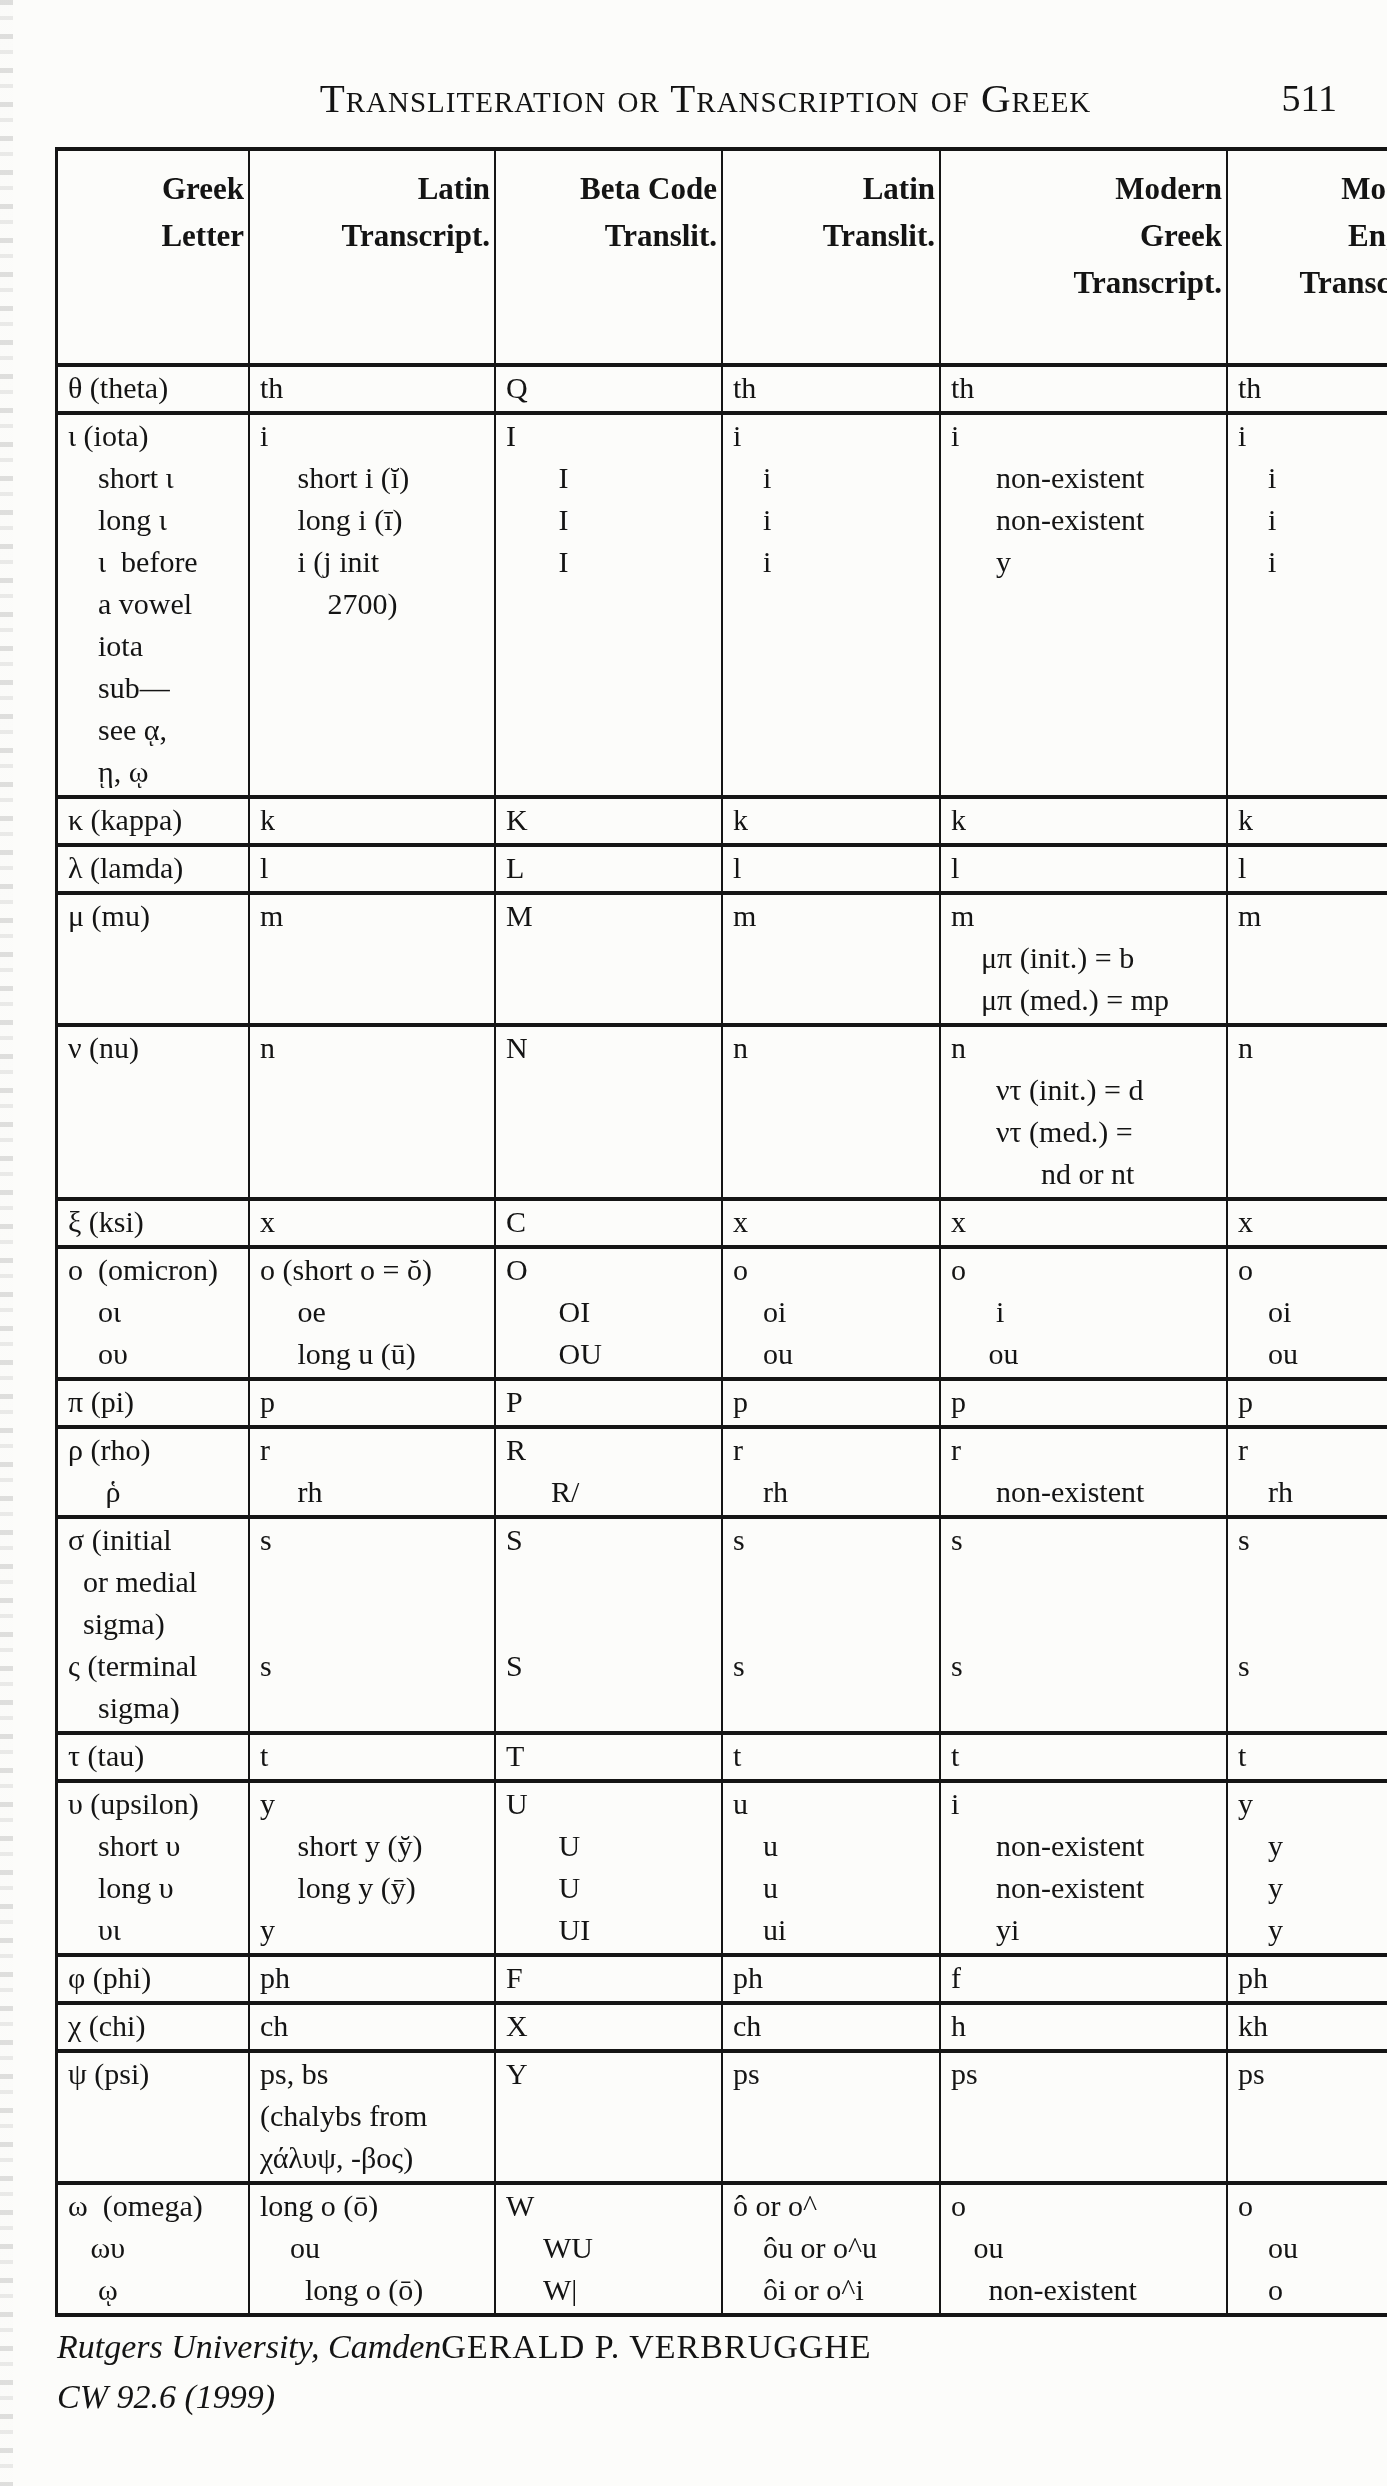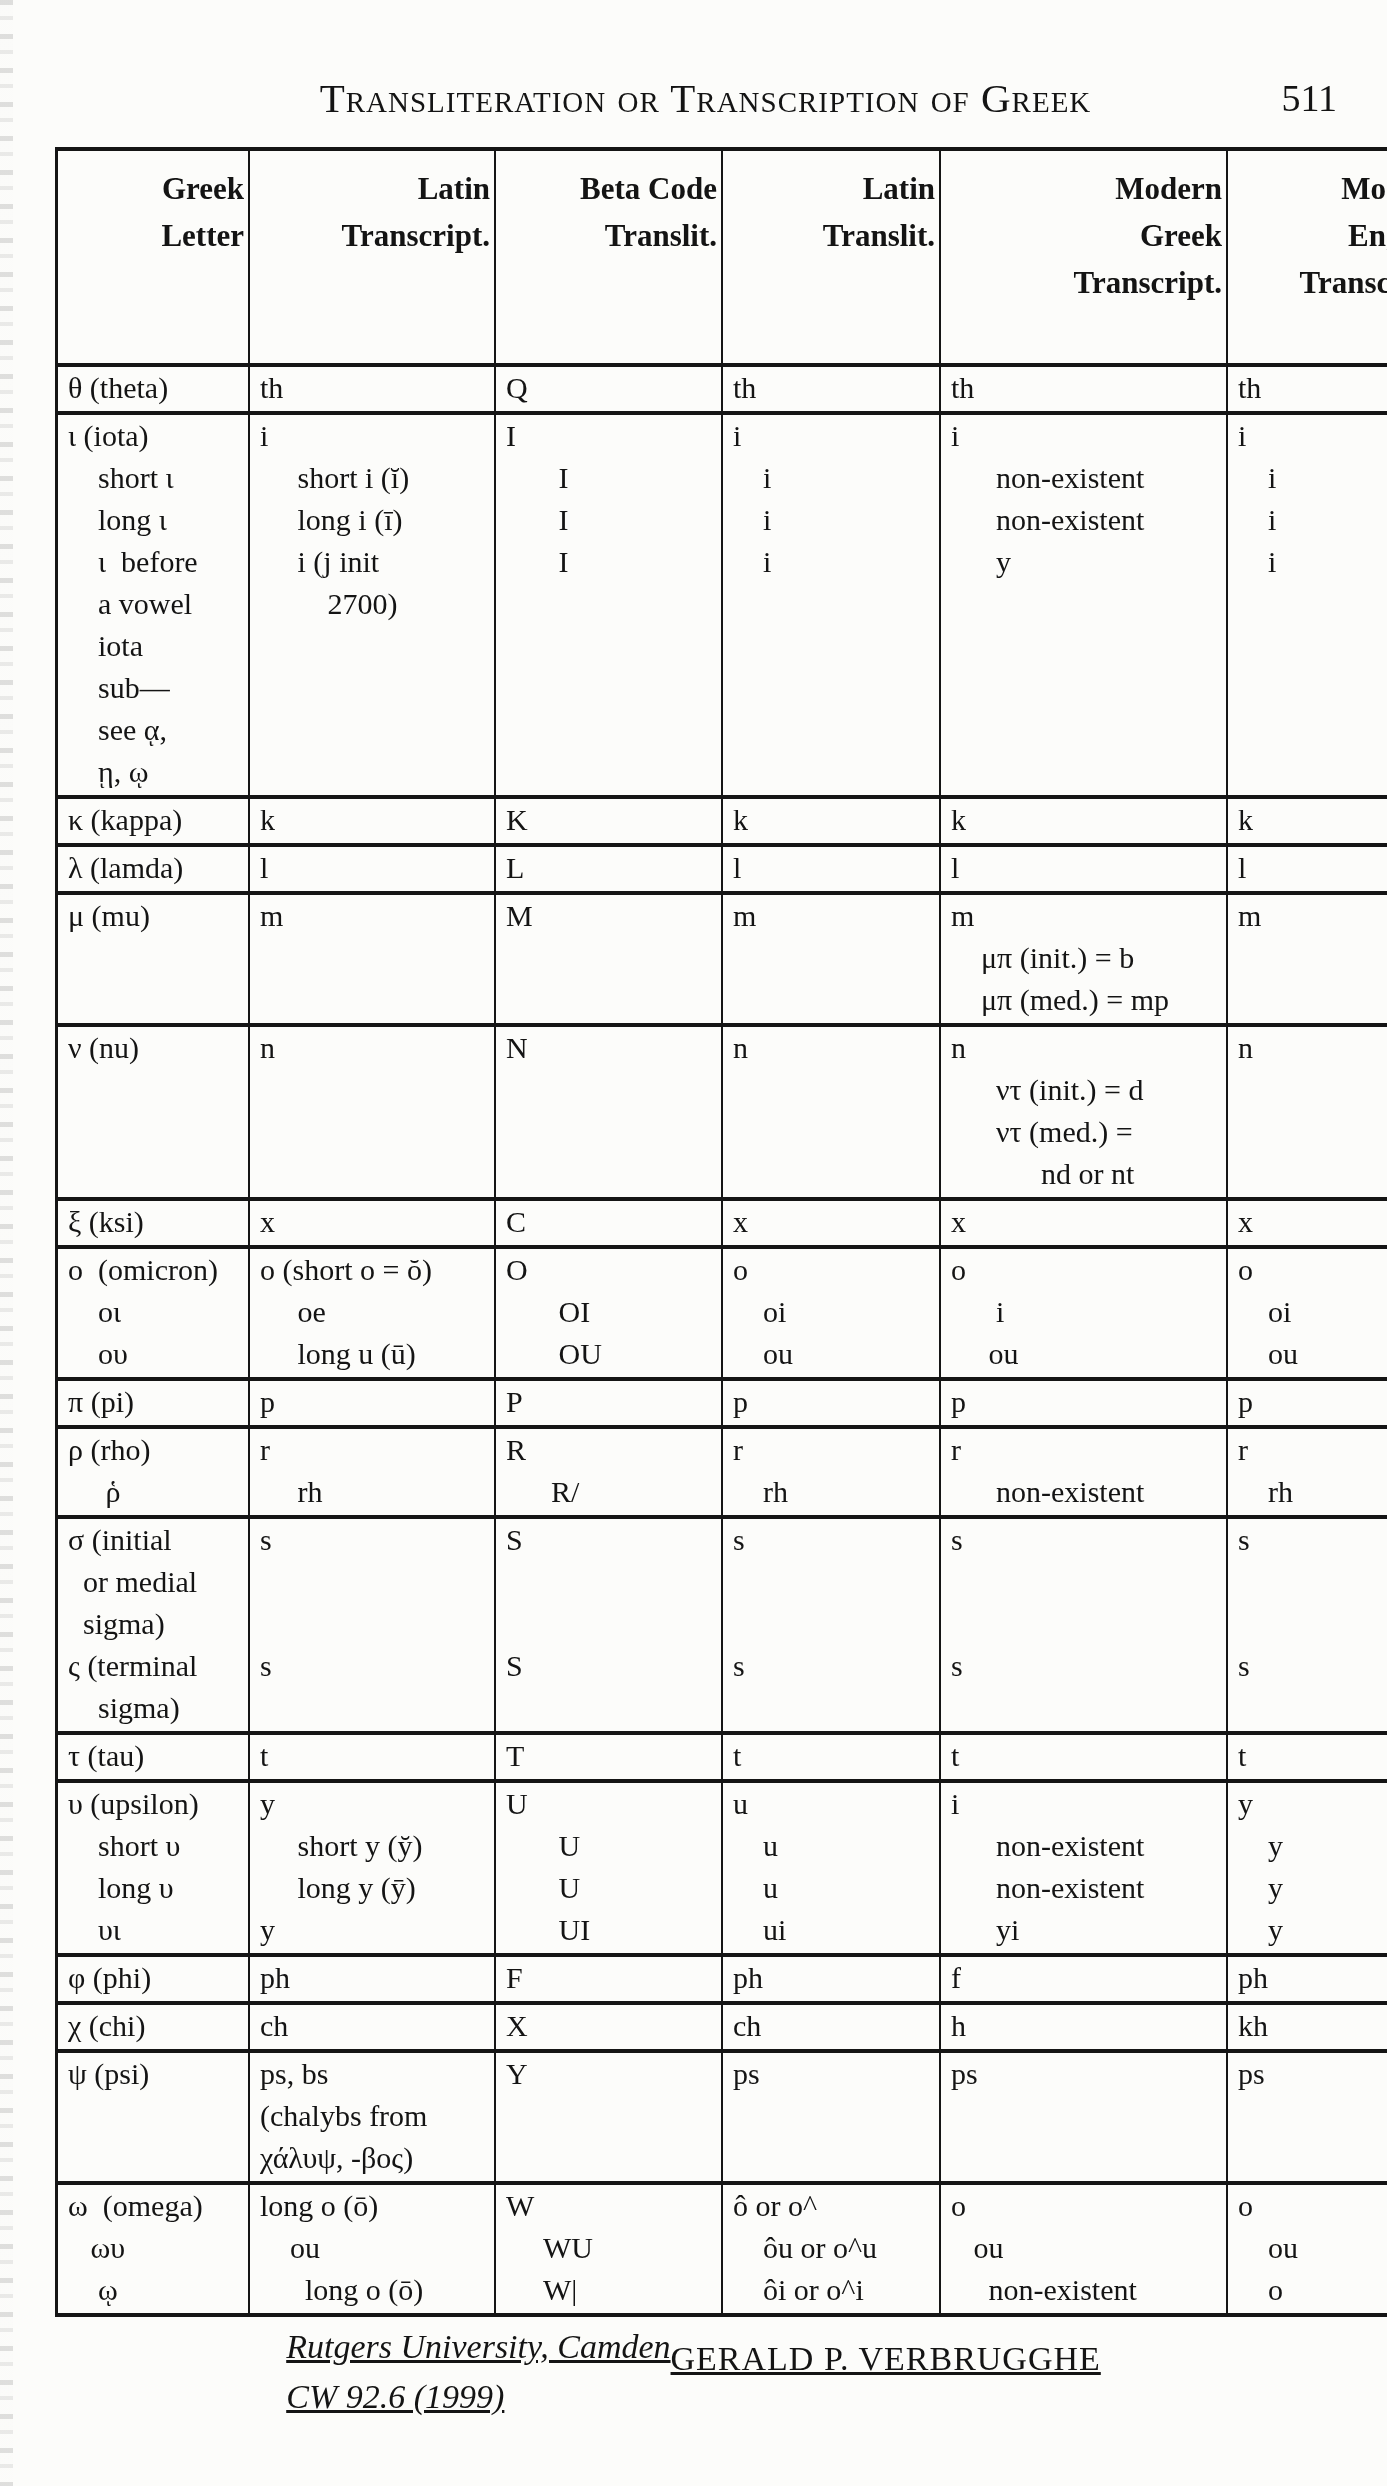--- a/index.html
+++ b/index.html
@@ -64,27 +64,26 @@
     padding:0 4px 2px 10px;
   }
   td .line {
     white-space:pre;
     line-height:42px;
     min-height:42px;
   }
 
   .page-footer {
     position:absolute; top:2322px; left:57px; right:57px;
-    display:flex; justify-content:center;
+    display:flex; justify-content:flex-start;
     font-size:34px;
-    text-decoration:underline;
   }
   .footer-left { font-style:italic; line-height:50px; }
   .footer-right { text-align:right; line-height:50px; }
-  .author-name { letter-spacing:1px;margin-top:12px; }
+  .author-name { letter-spacing:1px; }
 </style>
 </head>
 <body>
 
 <div class="page">
   <div class="scan-edge"></div>
 
   <div class="page-header">
     <div class="title">Transliteration or Transcription of Greek</div>
     <div class="page-number">511</div>

